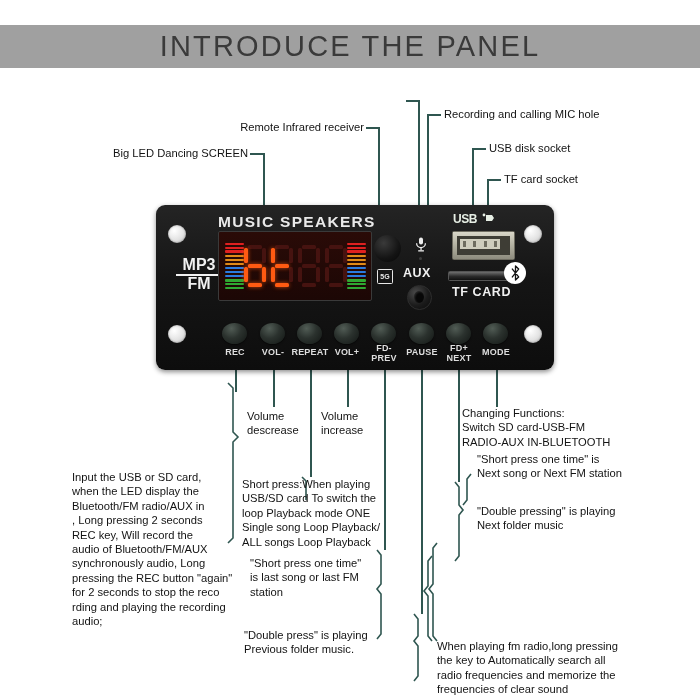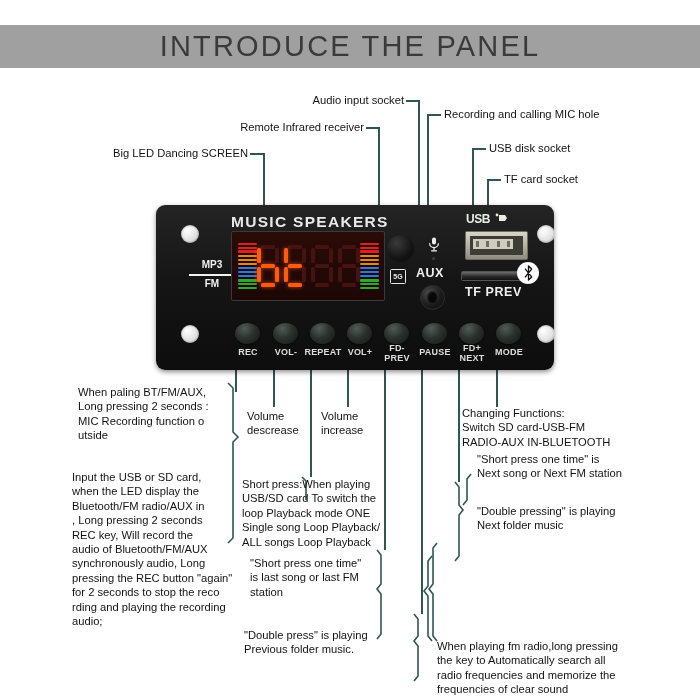--- a/index.html
+++ b/index.html
@@ -38,38 +38,38 @@
   }
   .anno.r{text-align:right;}
 
   
   .board{
     position:absolute;left:156px;top:205px;width:398px;height:165px;
     background:linear-gradient(180deg,#242424 0%,#151515 45%,#0d0d0d 100%);
     border-radius:9px;
     box-shadow:0 2px 5px rgba(0,0,0,.45);
   }
-  .board-inner{position:absolute;inset:0;border-radius:9px;overflow:hidden;margin-left:13px;}
+  .board-inner{position:absolute;inset:0;border-radius:9px;overflow:hidden;}
   .screw{
     position:absolute;width:18px;height:18px;border-radius:50%;
     background:radial-gradient(circle at 35% 32%,#ffffff 0%,#e3e3e3 55%,#b9b9b9 100%);
     box-shadow:inset 0 0 2px rgba(0,0,0,.45);
   }
   .screw.s1{left:12px;top:20px;}
   .screw.s2{left:12px;top:120px;}
   .screw.s3{left:368px;top:20px;}
   .screw.s4{left:368px;top:120px;}
 
   .brandtop{
     position:absolute;left:62px;top:8px;
     color:#e9e9e9;font-size:15.5px;letter-spacing:1.3px;font-weight:700;
   }
   .mp3fm{
     position:absolute;left:20px;top:52px;width:46px;text-align:center;
-    color:#f2f2f2;font-weight:700;font-size:10px;line-height:16px;
+    color:#f2f2f2;font-weight:700;font-size:16px;line-height:16px;
   }
   .mp3fm .top{border-bottom:2px solid #f2f2f2;padding-bottom:1px;}
 
   
   .led{
     position:absolute;left:62px;top:26px;width:152px;height:68px;
     background:linear-gradient(180deg,#2a0b07 0%,#1c0705 100%);
     border:1px solid #3a3a3a;border-radius:2px;
     display:flex;align-items:center;
   }
@@ -202,21 +202,20 @@
 
     <path d="M432 556 L428 561 L428 586 L424 591 L428 596 L428 636 L432 641" fill="none" stroke="#2f5650" stroke-width="1.6"></path>
 
     <path d="M455 482 L459 487 L459 505 L463 510 L459 515 L459 556 L455 561" fill="none" stroke="#2f5650" stroke-width="1.6"></path>
     <path d="M471 474 L467 479 L467 500 L463 505" fill="none" stroke="#2f5650" stroke-width="1.6"></path>
 
     <path d="M414 614 L418 619 L418 636 L414 641 L418 646 L418 676 L414 681" fill="none" stroke="#2f5650" stroke-width="1.6"></path>
     <path d="M437 543 L433 548 L433 584 L429 589 L433 594 L433 636 L437 641" fill="none" stroke="#2f5650" stroke-width="1.6"></path>
   </svg>
 
-  <div class="anno r" style="left:226px;top:93px;width:178px;">Audio input socket</div>
   <div class="anno r" style="left:186px;top:120px;width:178px;">Remote Infrared receiver</div>
   <div class="anno" style="left:444px;top:107px;width:240px;">Recording and calling MIC hole</div>
   <div class="anno" style="left:504px;top:172px;width:160px;">TF card socket</div>
   <div class="anno" style="left:489px;top:141px;width:170px;">USB disk socket</div>
   <div class="anno r" style="left:68px;top:146px;width:180px;">Big LED Dancing SCREEN</div>
 
   <div class="board">
     <div class="board-inner">
       <div class="screw s1"></div>
       <div class="screw s2"></div>
@@ -346,21 +345,21 @@
         <div class="cav"></div>
         <div class="tongue">
             <i style="left:3px"></i>
             <i style="left:13px"></i>
             <i style="left:24px"></i>
             <i style="left:34px"></i>
           </div>
       </div>
 
       <div class="tf-slot"></div>
-      <div class="tf-lbl">TF PREV</div>
+      <div class="tf-lbl">TF CARD</div>
 
       <div class="bt-badge">
         <svg viewBox="0 0 14 20" width="11" height="16">
           <path d="M3 5 L11 15 L7 19 L7 1 L11 5 L3 15" fill="none" stroke="#111" stroke-width="1.7" stroke-linejoin="round" stroke-linecap="round"></path>
         </svg>
       </div>
 
       <div class="btn-row">
         <div class="btn" style="left:66px;top:0;"></div>
         <div class="btn" style="left:104px;top:0;"></div>
@@ -382,24 +381,20 @@
         <div class="btn-lbl" style="left:240px;top:25px;">PAUSE</div>
         <div class="btn-lbl" style="left:277px;top:21px;">
           <div>FD+</div>
             <div>NEXT</div>
         </div>
         <div class="btn-lbl" style="left:314px;top:25px;">MODE</div>
       </div>
     </div>
   </div>
 
-  <div class="anno" style="left:78px;top:385px;width:160px;">When paling BT/FM/AUX,
-Long pressing 2 seconds :
-MIC Recording function o
-utside</div>
   <div class="anno" style="left:72px;top:470px;width:168px;">Input the USB or SD card,
 when the LED display the
 Bluetooth/FM radio/AUX in
 ,  Long pressing 2 seconds
  REC key,  Will record the
 audio of Bluetooth/FM/AUX
 synchronously audio,  Long
 pressing the REC button "again"
 for 2 seconds to stop the reco
 rding and playing the recording

